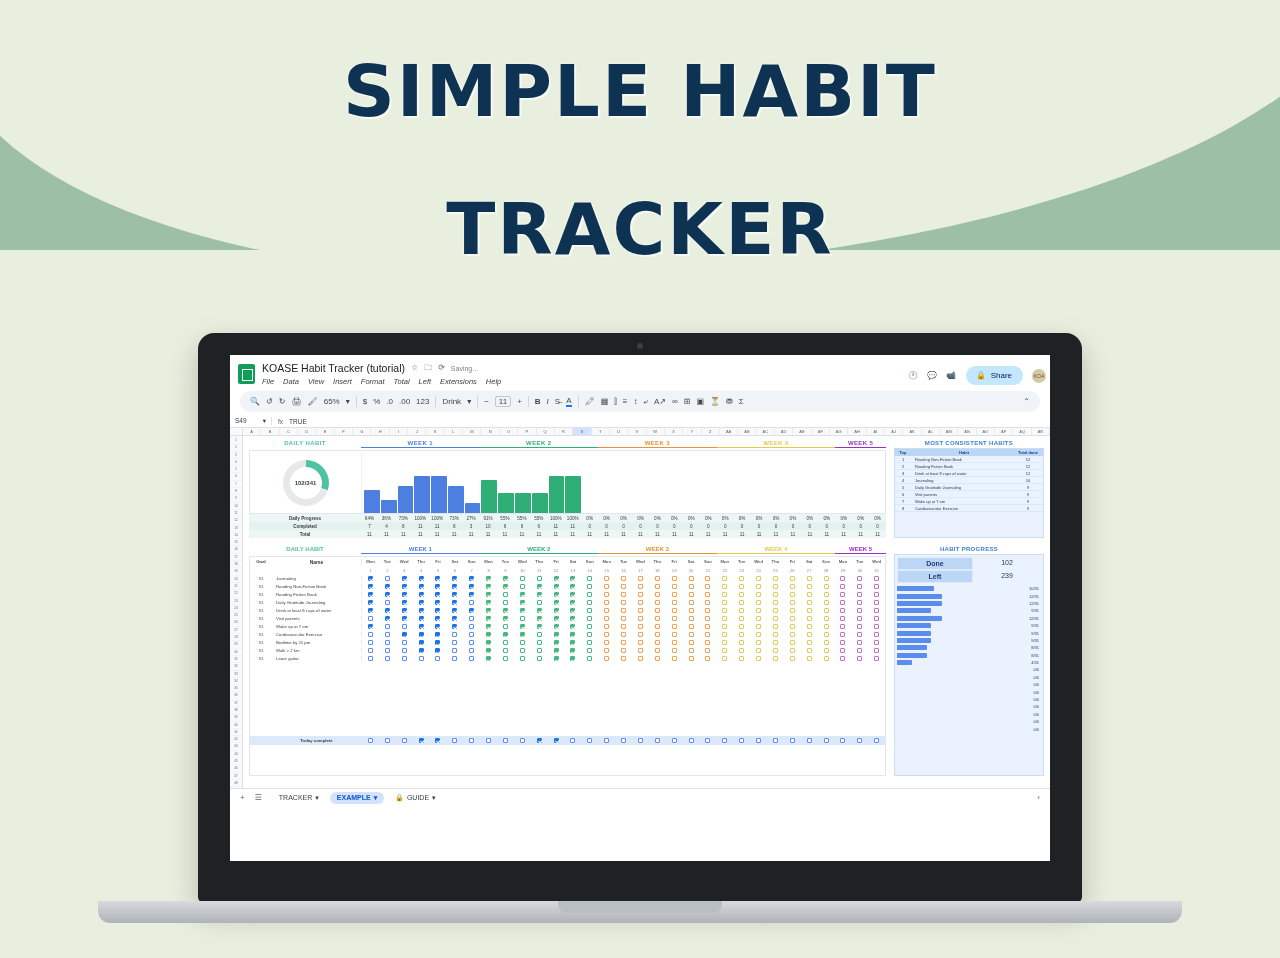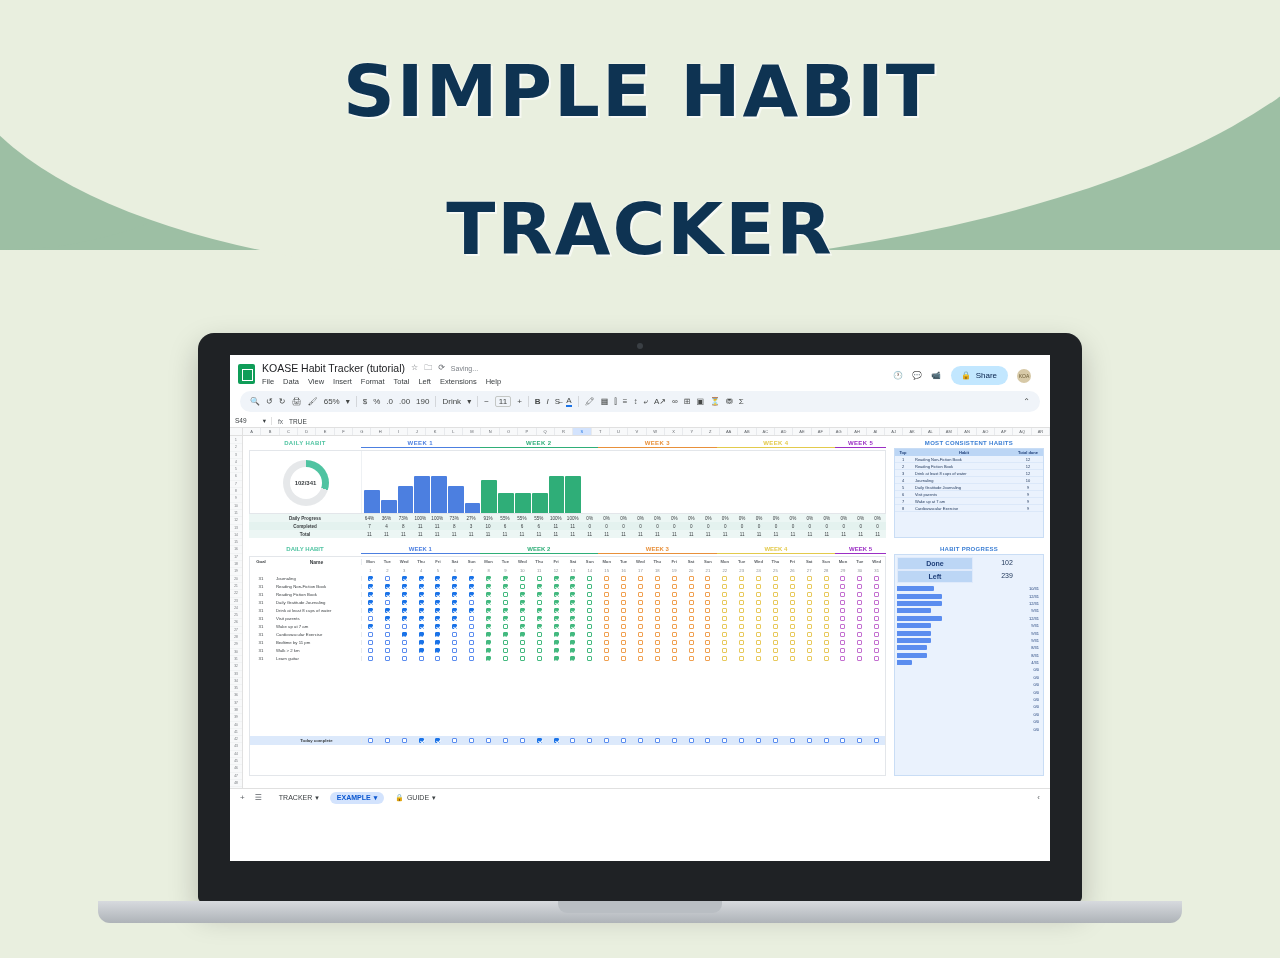--- a/index.html
+++ b/index.html
@@ -59,36 +59,36 @@
     position:absolute; left:-100px; top:568px; width:1084px; height:22px;
     background:linear-gradient(#d7dade,#aeb3b8); border-radius:0 0 12px 12px;
   }
   .notch {
     position:absolute; left:50%; margin-left:-82px; top:568px; width:164px; height:12px;
     background:#b9bec3; border-radius:0 0 9px 9px;
   }
 
   
   .app { width:100%; height:100%; background:#fff; font-size:7px; color:#202124; }
-  .app-top { display:flex; align-items:flex-start; padding:7px 19px 2px 8px; }
+  .app-top { display:flex; align-items:flex-start; padding:7px 4px 2px 8px; }
   .sheets-logo {
     width:17px; height:20px; border-radius:2px; background:#0f9d58; flex:none; margin-top:2px;
     position:relative;
   }
   .sheets-logo:after {
     content:""; position:absolute; left:4px; top:5px; width:9px; height:10px;
     border:1px solid #fff;
   }
   .doc-meta { margin-left:7px; flex:1; }
   .doc-title-row { display:flex; align-items:center; gap:6px; }
   .doc-title { font-size:10.5px; color:#202124; }
   .ic { color:#5f6368; font-size:8px; line-height:1; cursor:pointer; }
   .saving { font-size:7px; color:#7a7f85; }
   .menu-row { display:flex; gap:9px; margin-top:3px; }
-  .menu-row span { font-size:7.5px; color:#3c4043; cursor:pointer; }
+  .menu-row span { font-size:7.5px; color:#3c4043; cursor:pointer;font-style:italic; }
   .app-top-right { display:flex; align-items:center; gap:9px; margin-top:4px; }
   .share-btn {
     background:#c2e7ff; color:#041e49; border-radius:13px; padding:5px 11px;
     font-size:8px; display:flex; align-items:center; gap:4px; cursor:pointer; border:none;
   }
   .avatar { width:14px; height:14px; border-radius:50%; background:#d7c9a7; font-size:5px;
             color:#6b5b35; display:flex; align-items:center; justify-content:center; }
 
   
   .toolbar {
@@ -261,21 +261,21 @@
           <span class="t">↻</span>
           <span class="t">🖨</span>
           <span class="t">🖌</span>
           <span class="t fontbox">65%</span>
           <span class="t">▾</span>
           <div class="tsep"></div>
           <span class="t">$</span>
           <span class="t">%</span>
           <span class="t">.0</span>
           <span class="t">.00</span>
-          <span class="t">190</span>
+          <span class="t">123</span>
           <div class="tsep"></div>
           <span class="t fontbox">Drink</span>
           <span class="t">▾</span>
           <div class="tsep"></div>
           <span class="t">−</span>
           <span class="t sizebox">11</span>
           <span class="t">+</span>
           <div class="tsep"></div>
           <span class="t" style="font-weight:bold">B</span>
           <span class="t" style="font-style:italic">I</span>

